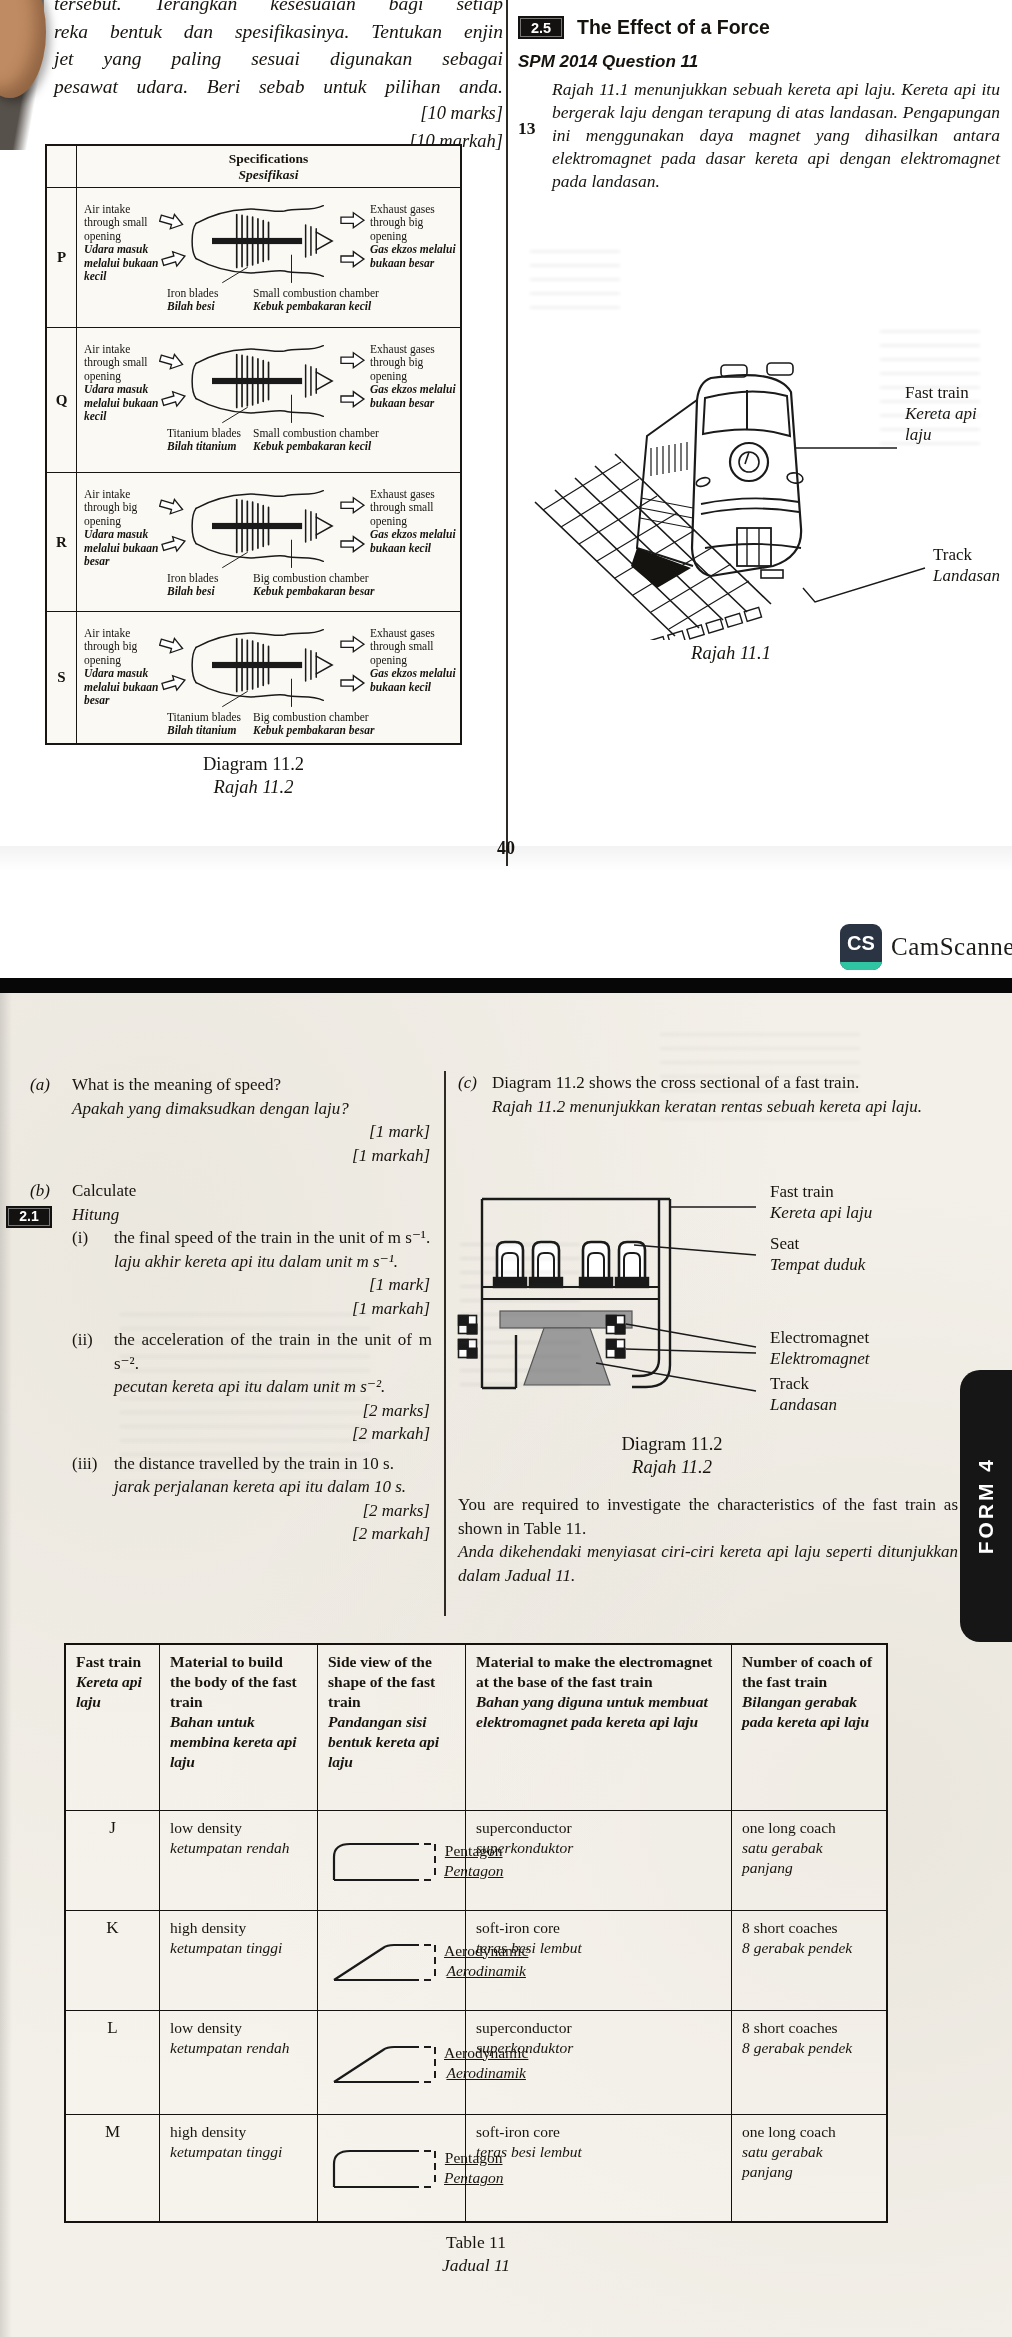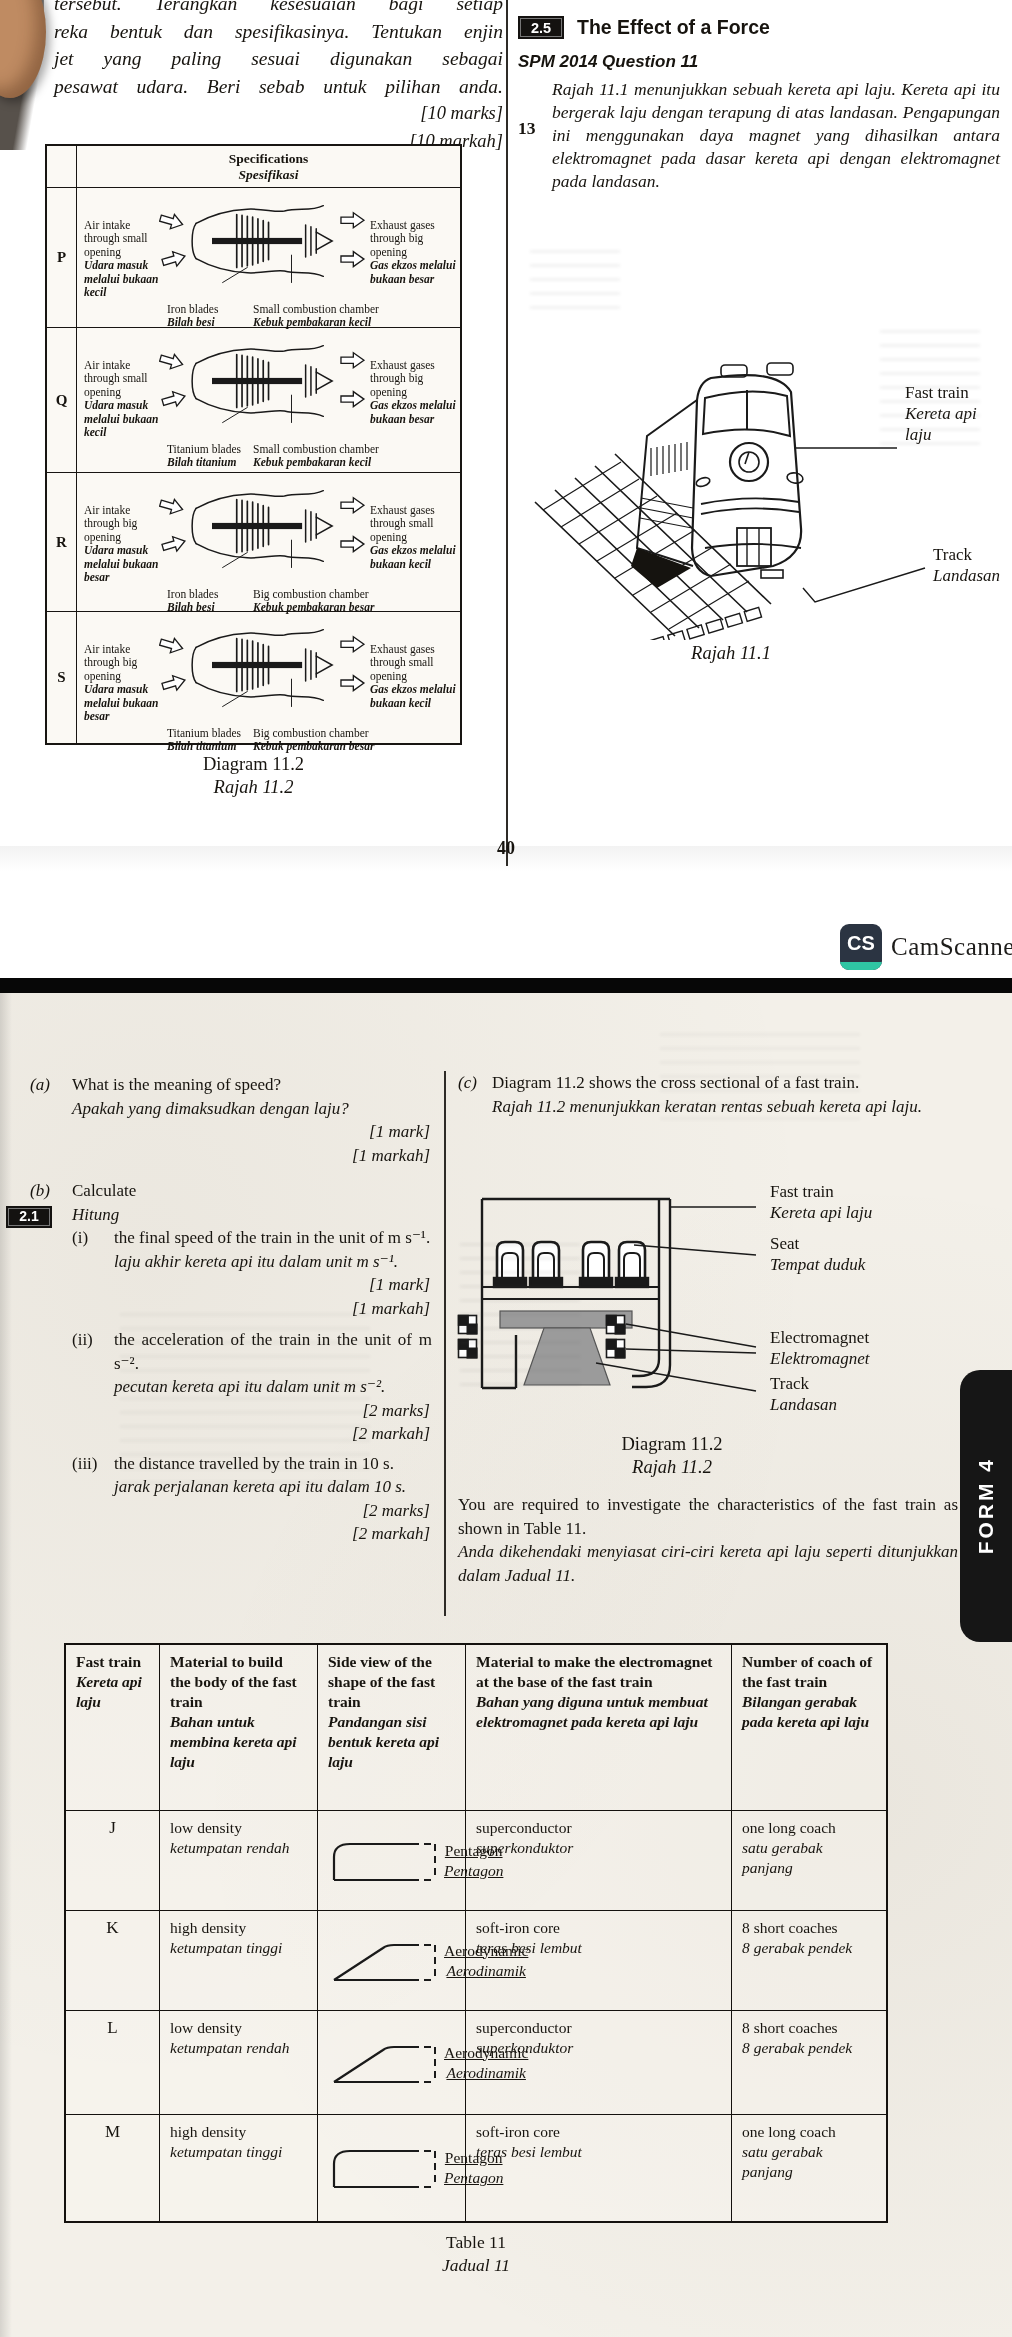--- a/index.html
+++ b/index.html
@@ -28,21 +28,21 @@
   .spec-table{left:45px;top:144px;width:417px;height:601px;border:2.5px solid #181512;
      display:grid;grid-template-columns:30px 1fr;grid-template-rows:42px 140px 145px 139px 1fr;
      background:#fbf9f4;box-sizing:border-box;}
   .sc{border-bottom:1.5px solid #181512;box-sizing:border-box;}
   .sc.last{border-bottom:none;}
   .sc.letter{border-right:1.5px solid #181512;display:flex;align-items:center;justify-content:center;
      font-weight:bold;font-size:15px;}
   .sc.head{display:flex;flex-direction:column;align-items:center;justify-content:center;
      font-weight:bold;font-size:13.5px;line-height:16px;}
   .diagcell{position:relative;font-size:11.5px;line-height:13.4px;}
-  .slab{position:absolute;margin-top:16px;}
+  .slab{position:absolute;}
   .slab .msl{font-weight:bold;font-style:italic;}
   .lbl-intake{left:7px;top:15px;width:84px;}
   .lbl-exhaust{left:293px;top:15px;width:88px;}
   .lbl-blades{left:90px;top:99px;width:84px;}
   .lbl-chamber{left:176px;top:99px;width:126px;}
   .engine-svg{position:absolute;left:82px;top:8px;width:212px;height:90px;}
   .spec-caption{left:45px;top:753px;width:417px;font-size:18.5px;line-height:23px;}
 
   
   .sec-header{left:518px;top:16px;display:flex;align-items:center;}

